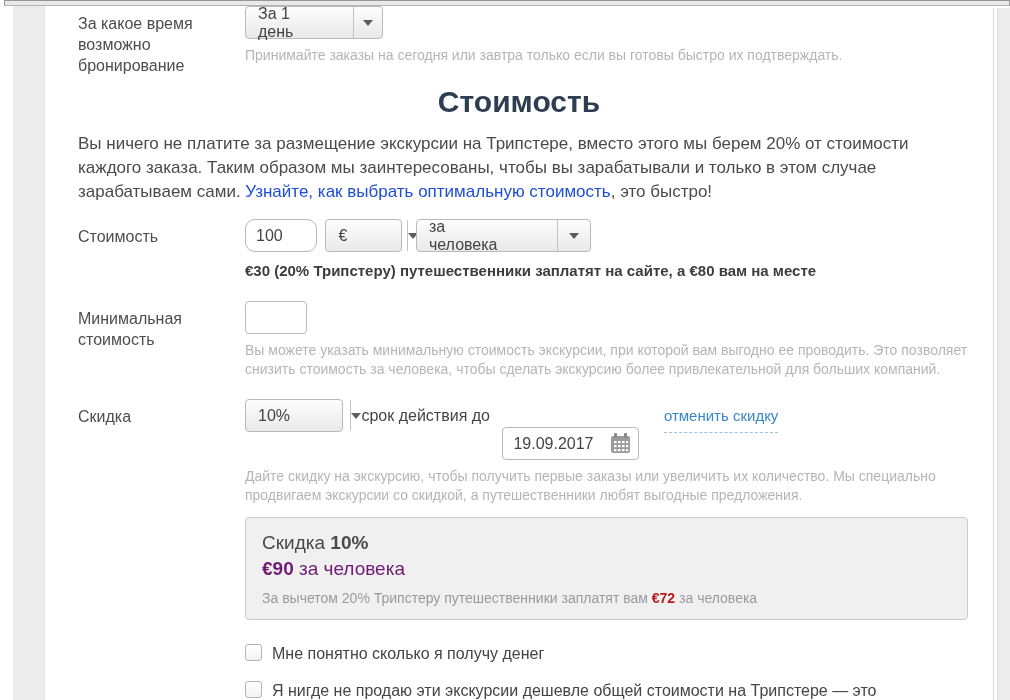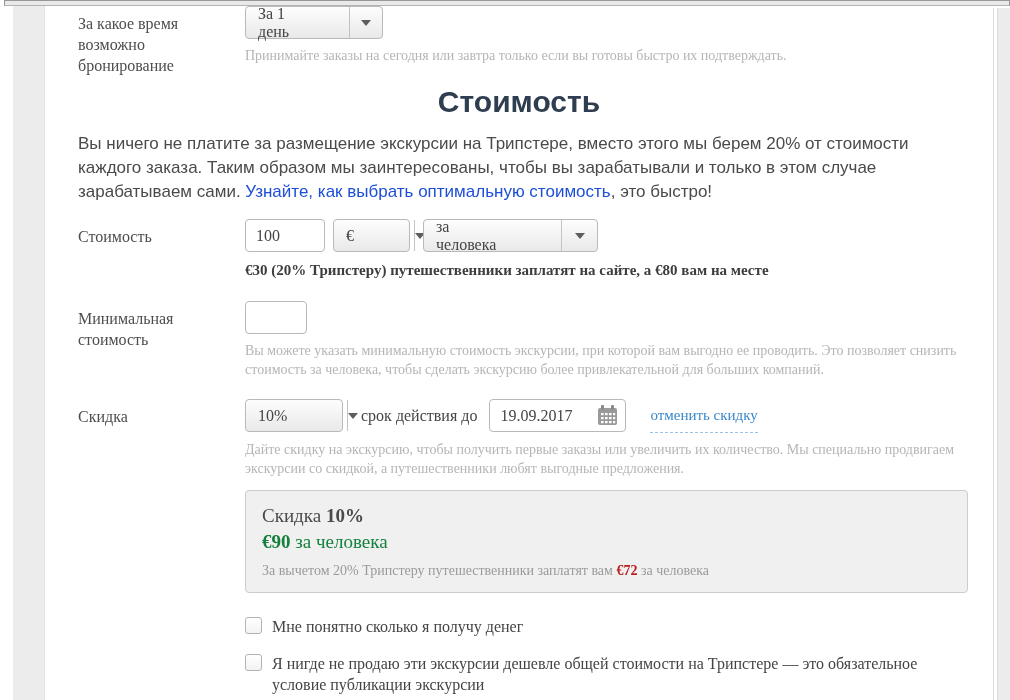--- a/index.html
+++ b/index.html
@@ -9,21 +9,21 @@
 
   
   .top-bar { position:absolute; left:4px; top:0; right:0; height:6px;
              background:#e9e9e9; border:1px solid #979797; border-bottom-color:#b3b3b3; }
   .left-gutter { position:absolute; left:13px; top:6px; bottom:0; width:32px; background:#ececec; border-right:1px solid #e4e4e4; }
   .card-right-edge { position:absolute; left:993px; top:8px; bottom:0; width:1px; background:#ddd; }
   .right-gutter { position:absolute; right:0; top:8px; bottom:0; width:13px; background:#ececec; border-left:1px solid #dcdcdc; }
 
   .content { position:absolute; left:45px; top:6px; width:948px; }
 
-  .form-row { display:flex; padding-left:33px;font-family:Liberation Serif, serif; }
+  .form-row { display:flex; padding-left:33px; }
   .form-label { width:167px; flex-shrink:0; color:#4d4d4d; font-size:16px; line-height:21px; padding-top:7px; }
   .form-label .narrow { display:block; max-width:125px; }
   .form-control { flex:1; min-width:0; }
 
   
   .dropdown { display:inline-flex; align-items:stretch; height:33px; border:1px solid #b9b9b9;
               border-radius:4px; background:linear-gradient(#fdfdfd,#e9e9e9); cursor:pointer; vertical-align:top;gap:48px; }
   .dd-value { display:flex; align-items:center; padding:0 12px; font-size:16px; color:#444; flex:1; }
   .dd-arrow { width:36px; border-left:1px solid #c3c3c3; display:flex; align-items:center; justify-content:center; }
   .tri { width:0; height:0; border-left:5px solid transparent; border-right:5px solid transparent; border-top:6px solid #5d5d5d; }
@@ -40,28 +40,28 @@
 
   .row-price { margin-top:15px; }
   .price-note { font-weight:bold; color:#3d3d3d; font-size:15px; margin-top:10px; }
 
   .row-minprice { margin-top:22px; }
   .row-minprice .hint { max-width:745px; }
 
   .row-discount { margin-top:20px; }
   .row-discount .hint { max-width:745px; }
   .inline-label { font-size:16px; color:#444; margin:0 8px 0 14px; line-height:33px; }
-  .date-wrap { position:relative; display:inline-block; vertical-align:top; }
+  .date-wrap { position:relative; display:inline-block; vertical-align:top;margin-top:28px; }
   .date-input { width:137px; padding-right:34px; }
   .cal-icon { position:absolute; right:8px; top:6px; width:21px; height:21px; cursor:pointer; }
   .cancel-link { font-size:15px; color:#3a87c8; border-bottom:1px dashed #9cc0e0; margin-left:20px; line-height:33px; display:inline-block; cursor:pointer; }
 
   .summary-box { margin-top:12px; width:723px; background:#f0f0f0; border:1px solid #ccc; border-radius:4px; padding:14px 16px 13px; }
   .summary-line1 { font-size:19px; color:#4a4a4a; }
-  .summary-line2 { font-size:19px; color:#15803d; margin-top:4px; }
+  .summary-line2 { font-size:19px; color:#701a75; margin-top:4px; }
   .summary-note { font-size:14px; color:#9a9a9a; margin-top:10px; }
   .summary-note b { color:#b91c1c; }
 
   .check-row { display:flex; align-items:flex-start; margin-top:16px; }
   .check-row.first { margin-top:23px; }
   .checkbox { width:17px; height:17px; flex-shrink:0; border:1px solid #b3b3b3; border-radius:3px;
               background:linear-gradient(#fff,#f3f3f3); cursor:pointer; margin-top:1px; }
   .check-label { font-size:16px; color:#444; line-height:21px; margin-left:10px; max-width:700px; cursor:pointer; }
 </style>
 </head>
@@ -92,21 +92,21 @@
     </div>
 
     <h1 class="section-title">Стоимость</h1>
 
     <p class="intro"><span>Вы ничего не платите за размещение экскурсии на Трипстере, вместо этого мы берем 20% от стоимости каждого заказа. Таким образом мы заинтересованы, чтобы вы зарабатывали и только в этом случае зарабатываем сами. </span><a>Узнайте, как выбрать оптимальную стоимость</a><span>, это быстро!</span></p>
 
     <div class="form-row row-price">
       <div class="form-label">Стоимость</div>
       <div class="form-control">
         <div>
-          <input class="text-input" style="width: 80px;" value="100">
+          <input class="text-input" style="width: 72px; border-radius: 10px;" value="100">
           <div class="dropdown" style="width:77px; margin-left:4px;">
             <span class="dd-value">€</span>
             <span class="dd-arrow">
                 <span class="tri"></span>
               </span>
           </div>
           <div class="dropdown" style="width:175px; margin-left:9px;">
             <span class="dd-value">за человека</span>
             <span class="dd-arrow">
                 <span class="tri"></span>

